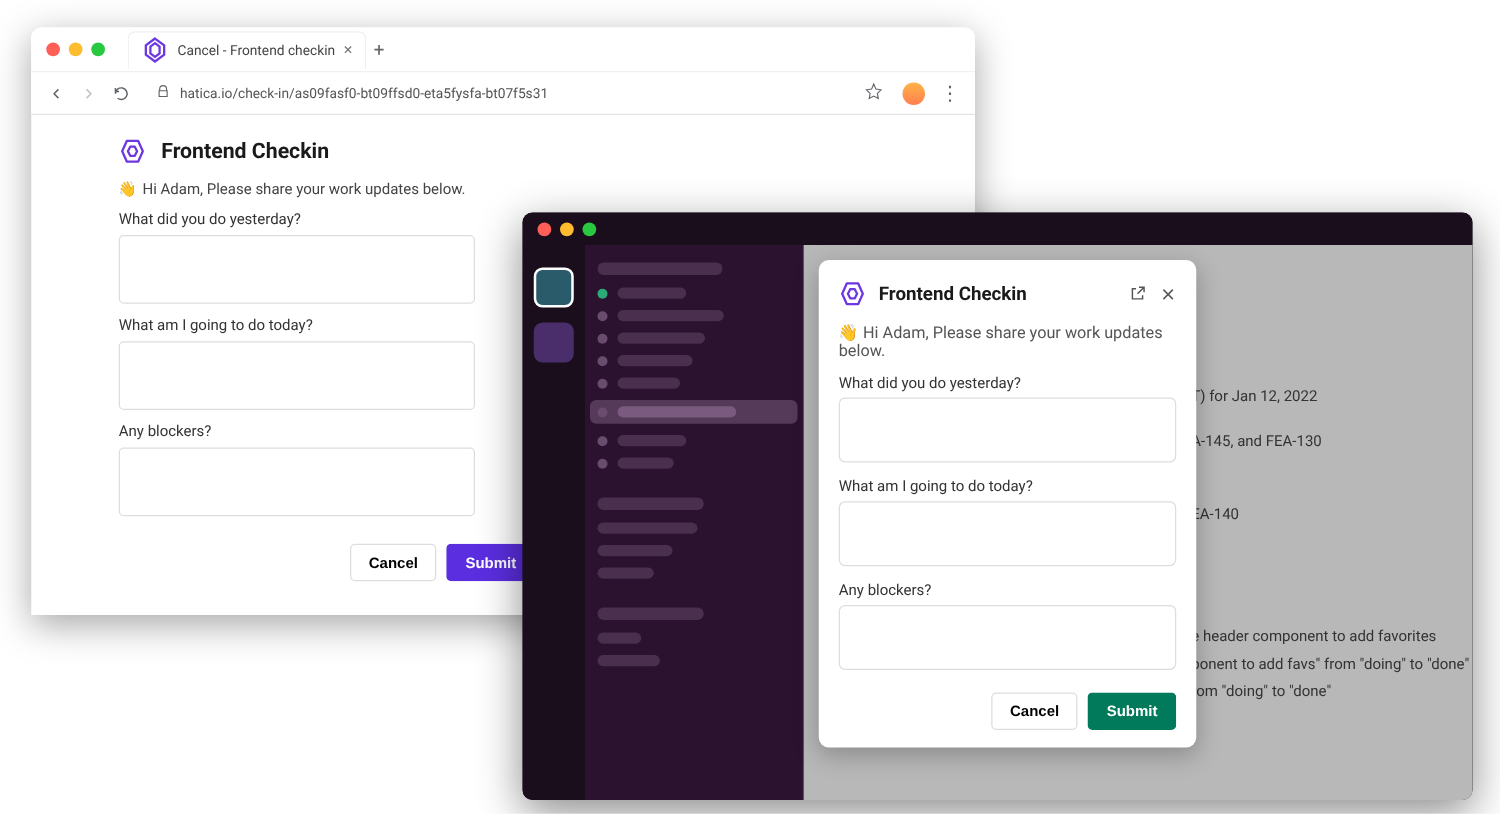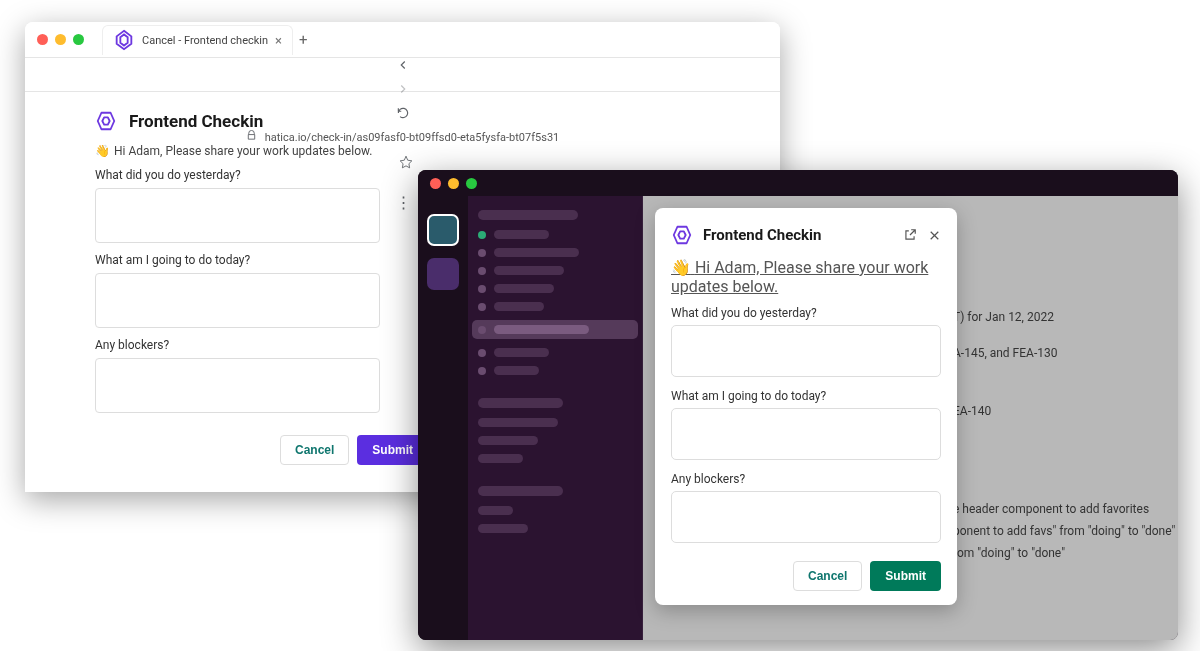--- a/index.html
+++ b/index.html
@@ -54,21 +54,20 @@
 .tab-close { color: #777; font-size: 13px; cursor: pointer; }
 .tab-new { margin-left: 6px; color: #666; font-size: 15px; cursor: pointer; }
 .browser-toolbar {
   height: 34px;
   background: #fff;
   border-bottom: 1px solid #e5e5e5;
   display: flex;
   align-items: center;
   padding: 0 12px;
   gap: 10px;
-  flex-direction: column;
 }
 .nav-btn { width: 16px; height: 16px; display: flex; align-items: center; justify-content: center; color: #5f6368; cursor: pointer; }
 .url-wrap { flex: 1; display: flex; align-items: center; gap: 8px; background: #fff; border-radius: 14px; padding: 0 10px; height: 24px; font-size: 11px; color: #555; }
 .lock-icon { color: #5f6368; }
 .star-icon { color: #5f6368; margin-left: 6px; }
 .avatar { width: 18px; height: 18px; border-radius: 50%; background: linear-gradient(#ffb347,#ff7f50); margin-left: 6px; }
 .menu-dots { color: #5f6368; margin-left: 2px; font-size: 16px; }
 
 .browser-body { padding: 18px 70px 20px 70px; }
 .page-header { display: flex; align-items: center; gap: 12px; margin-bottom: 12px; }
@@ -81,21 +80,21 @@
   height: 55px;
   border: 1px solid #ddd;
   border-radius: 4px;
   resize: none;
   font-size: 12px;
   padding: 6px;
   font-family: inherit;
 }
 .form-actions { display: flex; gap: 8px; margin-top: 18px; margin-left: 185px; }
 .btn { font-size: 12px; padding: 7px 14px; border-radius: 4px; cursor: pointer; font-weight: 600; border: 1px solid transparent; }
-.btn-cancel { background: #fff; border-color: #ddd; color: #0f766e; }
+.btn-cancel { background: #fff; border-color: #ddd; color: #000000; }
 .btn-submit-purple { background: #5b2ee0; color: #fff; }
 
 
 .slack-window {
   position: absolute;
   top: 170px;
   left: 418px;
   width: 760px;
   height: 470px;
   background: #1a0e1c;
@@ -165,21 +164,21 @@
   width: 302px;
   background: #fff;
   border-radius: 8px;
   box-shadow: 0 6px 20px rgba(0,0,0,0.25);
   padding: 16px 16px 14px 16px;
 }
 .modal-header { display: flex; align-items: center; }
 .modal-title { font-size: 15px; font-weight: 700; color: #1a1a1a; margin-left: 10px; flex: 1; }
 .modal-icons { display: flex; gap: 10px; align-items: center; color: #555; }
 .ext-icon, .close-icon { cursor: pointer; width: 14px; height: 14px; display: flex; align-items: center; justify-content: center; }
-.modal-greeting { font-size: 16px; color: #555; margin: 12px 0 10px; text-decoration: underline; }
+.modal-greeting { font-size: 13px; color: #555; margin: 12px 0 10px; }
 .modal-label { font-size: 12px; color: #333; margin-bottom: 5px; margin-top: 8px; }
 .modal-textarea {
   width: 100%;
   height: 52px;
   border: 1px solid #ddd;
   border-radius: 5px;
   resize: none;
   font-size: 12px;
   padding: 6px;
   font-family: inherit;

